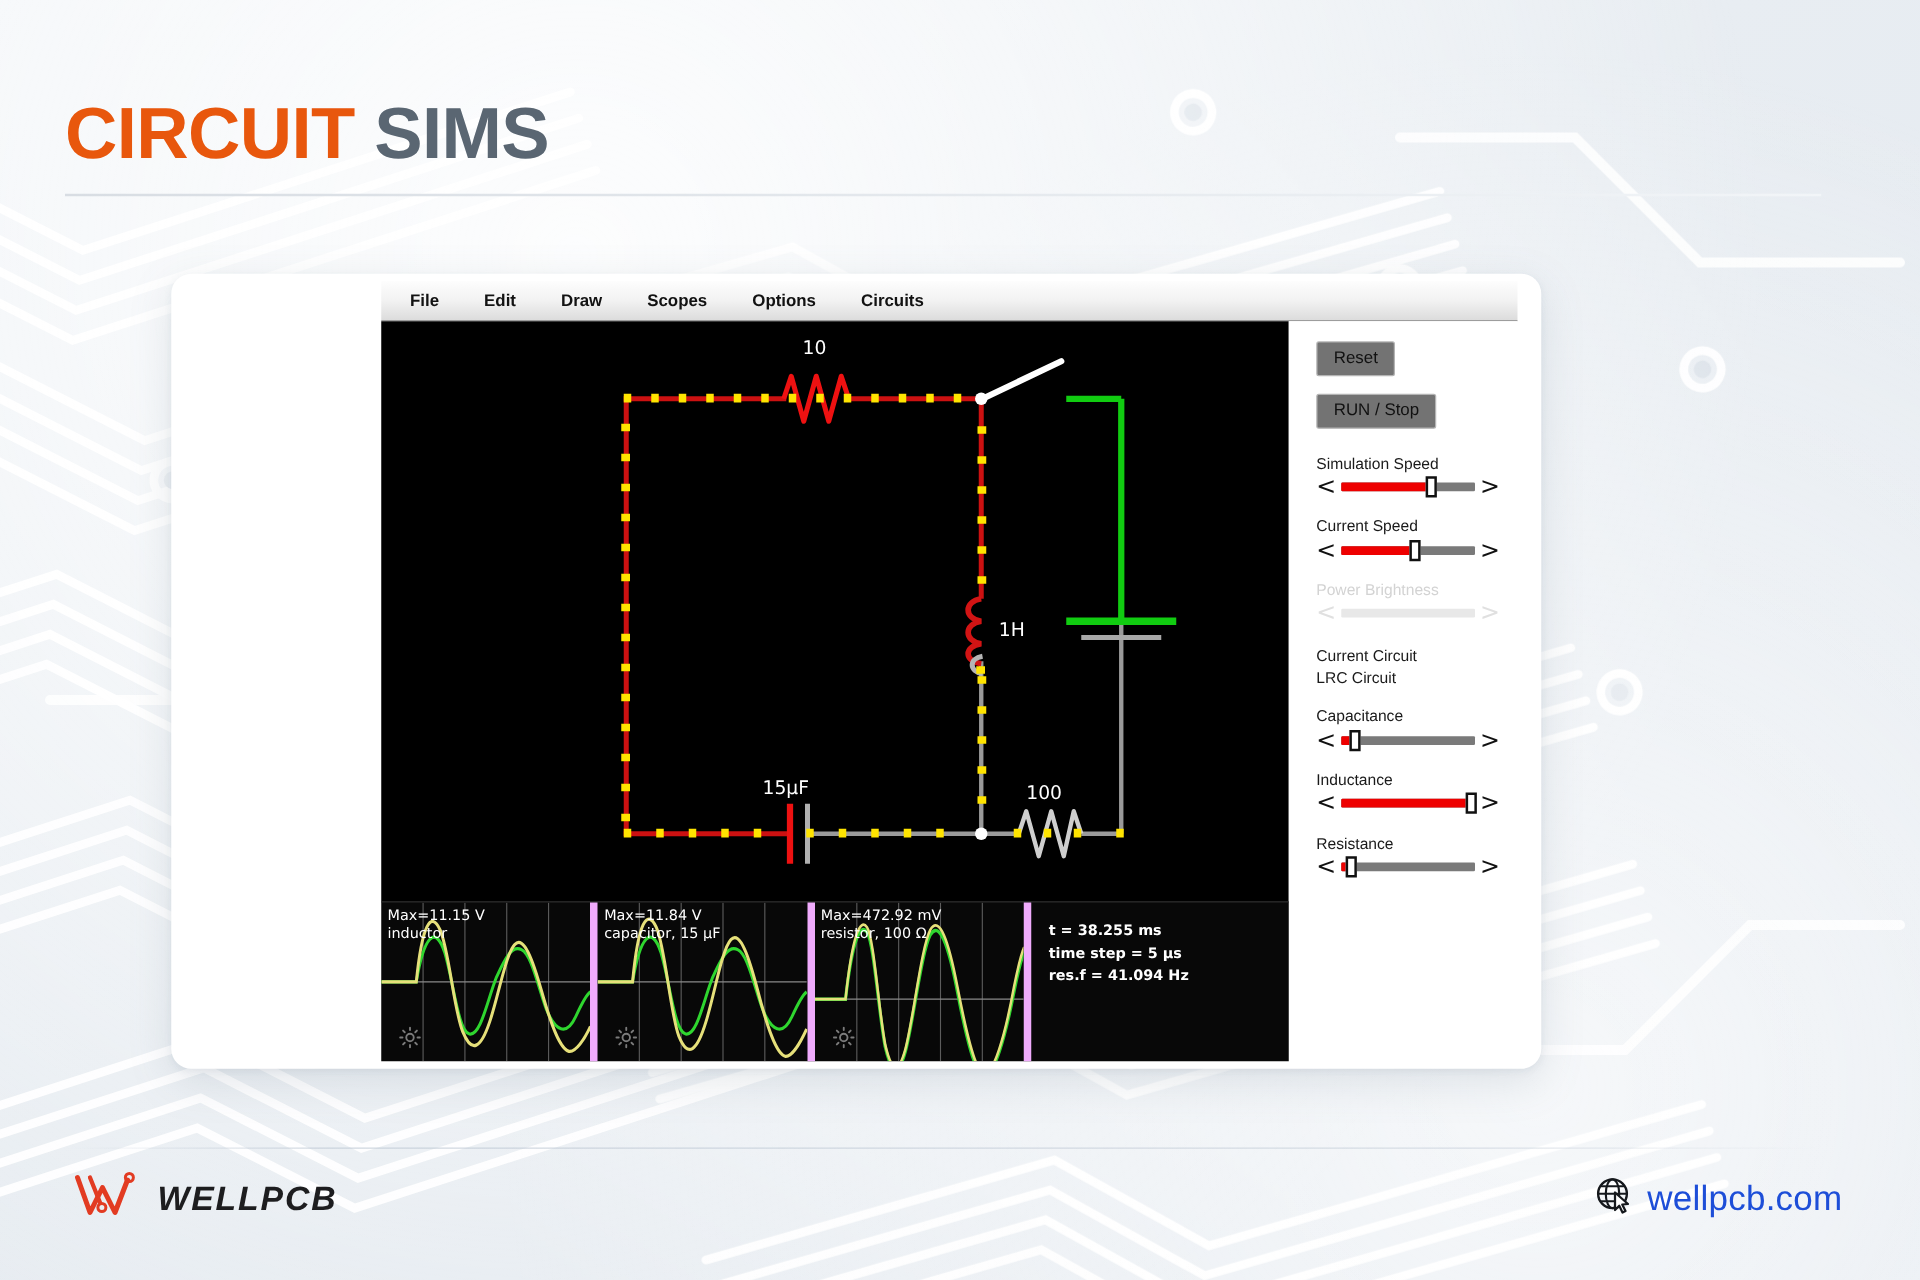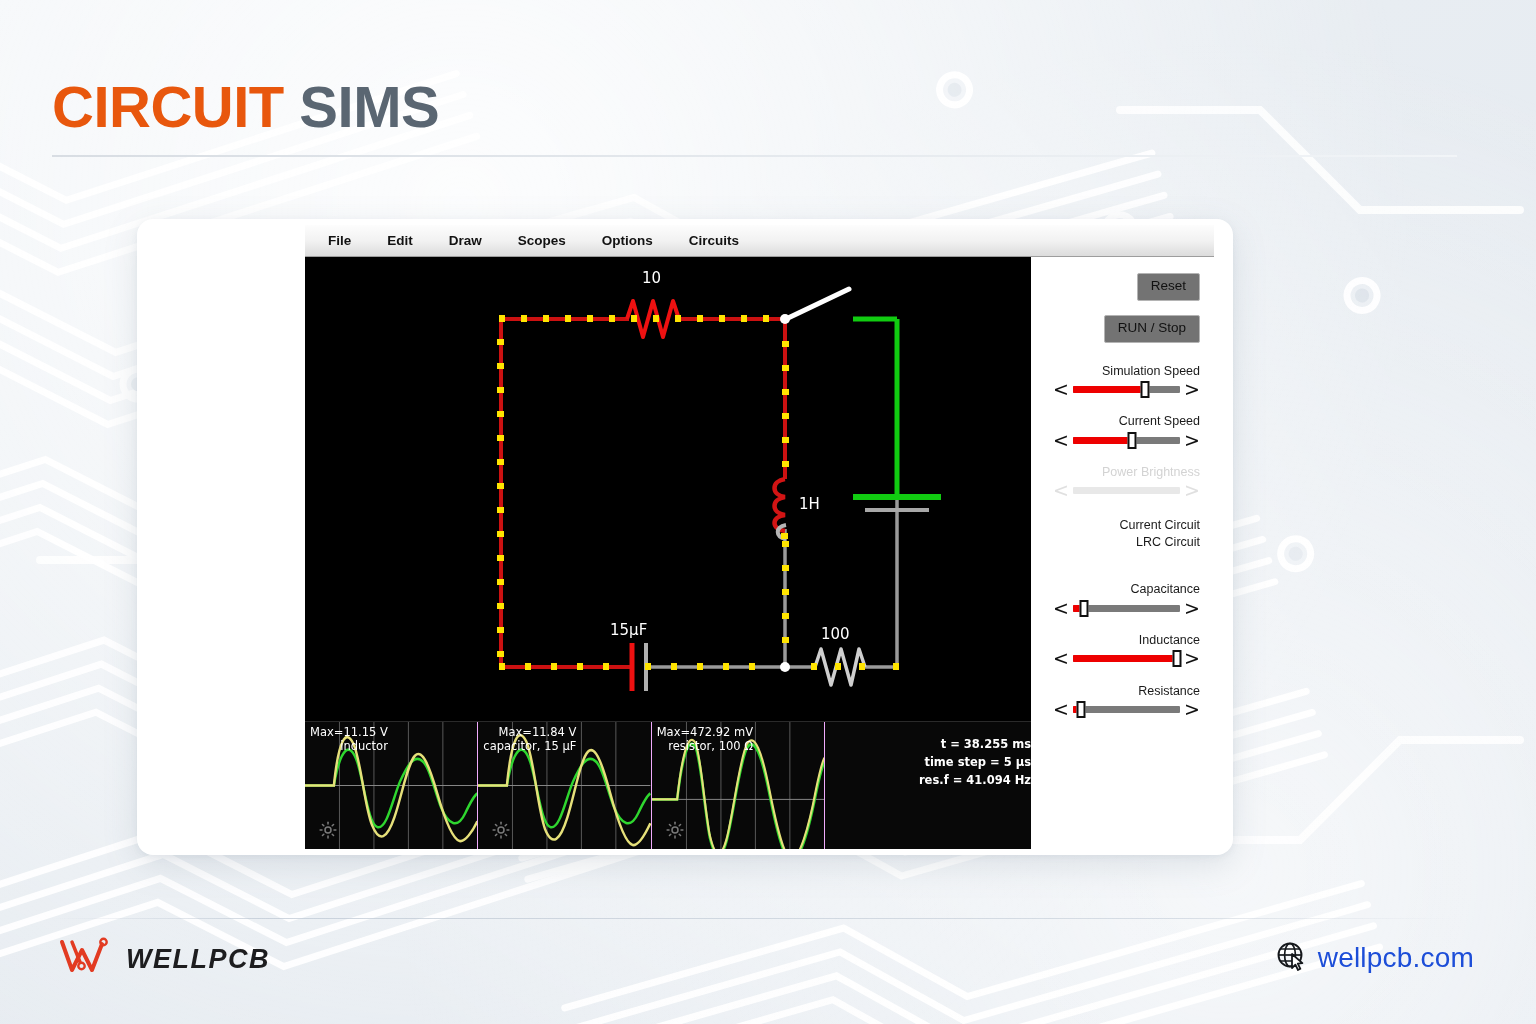--- a/index.html
+++ b/index.html
@@ -16,21 +16,21 @@
 
   #bg-overlay {
     position: absolute; inset: 0; z-index: 1;
     background:
       radial-gradient(circle at 30% 20%, rgba(255,255,255,0.85) 0%, rgba(255,255,255,0.35) 45%, rgba(255,255,255,0.05) 70%),
       radial-gradient(circle at 80% 85%, rgba(255,255,255,0.7) 0%, rgba(255,255,255,0.15) 55%);
     pointer-events: none;
   }
 
   
-  .page { position: absolute; inset: 0; z-index: 3; text-align: right; }
+  .page { position: absolute; inset: 0; z-index: 3; }
 
   #page-title {
     position: absolute;
     left: 52px; top: 78px;
     font-size: 58px;
     font-weight: bold;
     letter-spacing: -0.5px;
     line-height: 1;
     white-space: nowrap;
   }
@@ -160,36 +160,36 @@
   .track .knob {
     position: absolute; top: -5px;
     width: 9px; height: 17px;
     background: #ffffff; border: 2px solid #111;
     transform: translateX(-50%);
     cursor: grab;
   }
 
   #current-circuit-block {
     font-size: 12.5px; color: #1a1a1a; line-height: 1.38;
-    margin-top: 2px; margin-bottom: 32px;
+    margin-top: 2px; margin-bottom: 16px;
   }
 
   
   #scopes-bar {
     height: 128px;
     background: #080808;
     display: flex;
     flex: 0 0 auto;
     width: 726px;
     border-top: 1px solid #2a2a2a;
   }
   .scope {
     position: relative;
     flex: 1 1 0;
-    border-right: 1px solid #f0abfc;
+    border-right: 6px solid #f0abfc;
     overflow: hidden;
   }
   .scope:last-child { border-right: none; }
   .scope .scope-label {
     position: absolute; left: 5px; top: 3px;
     font-size: 11.5px; color: #ffffff; line-height: 1.22;
     z-index: 3; white-space: nowrap;
     font-family: "DejaVu Sans", sans-serif;
   }
   .scope .scope-graph { position: absolute; inset: 0; z-index: 1; }

